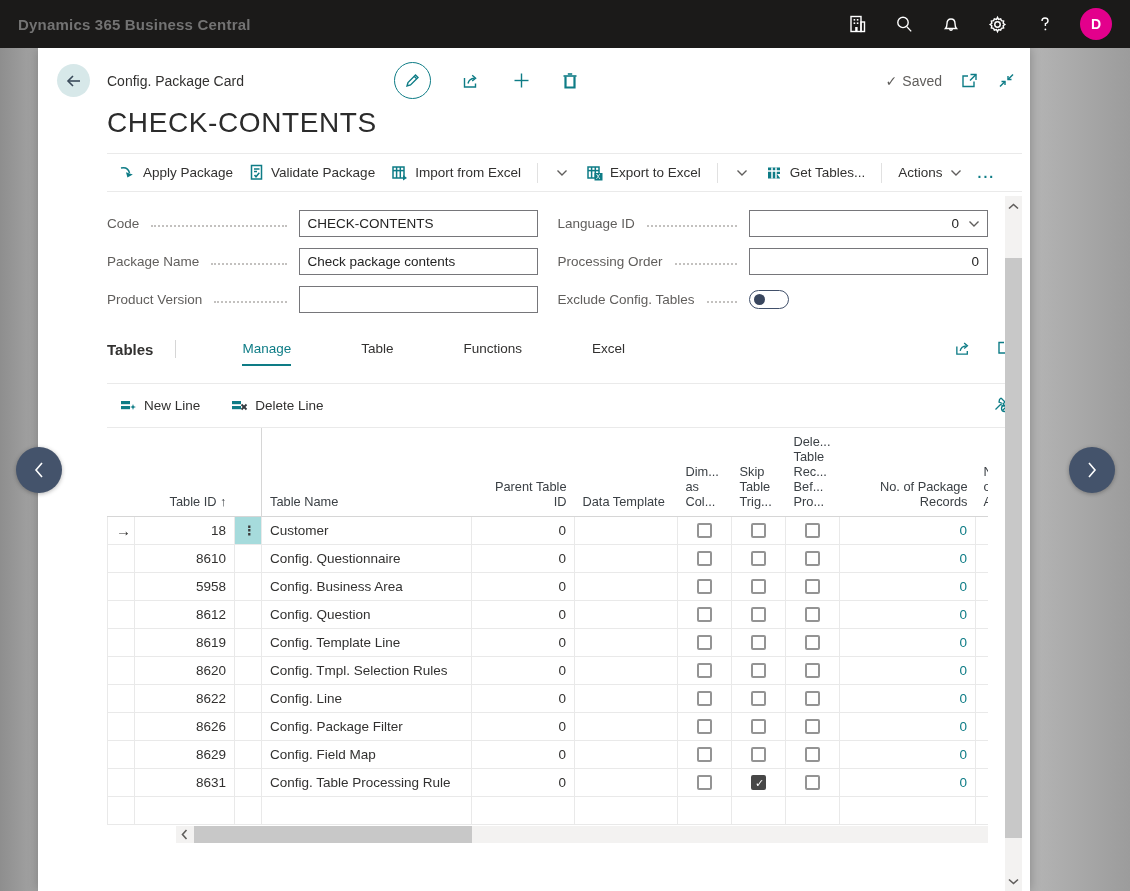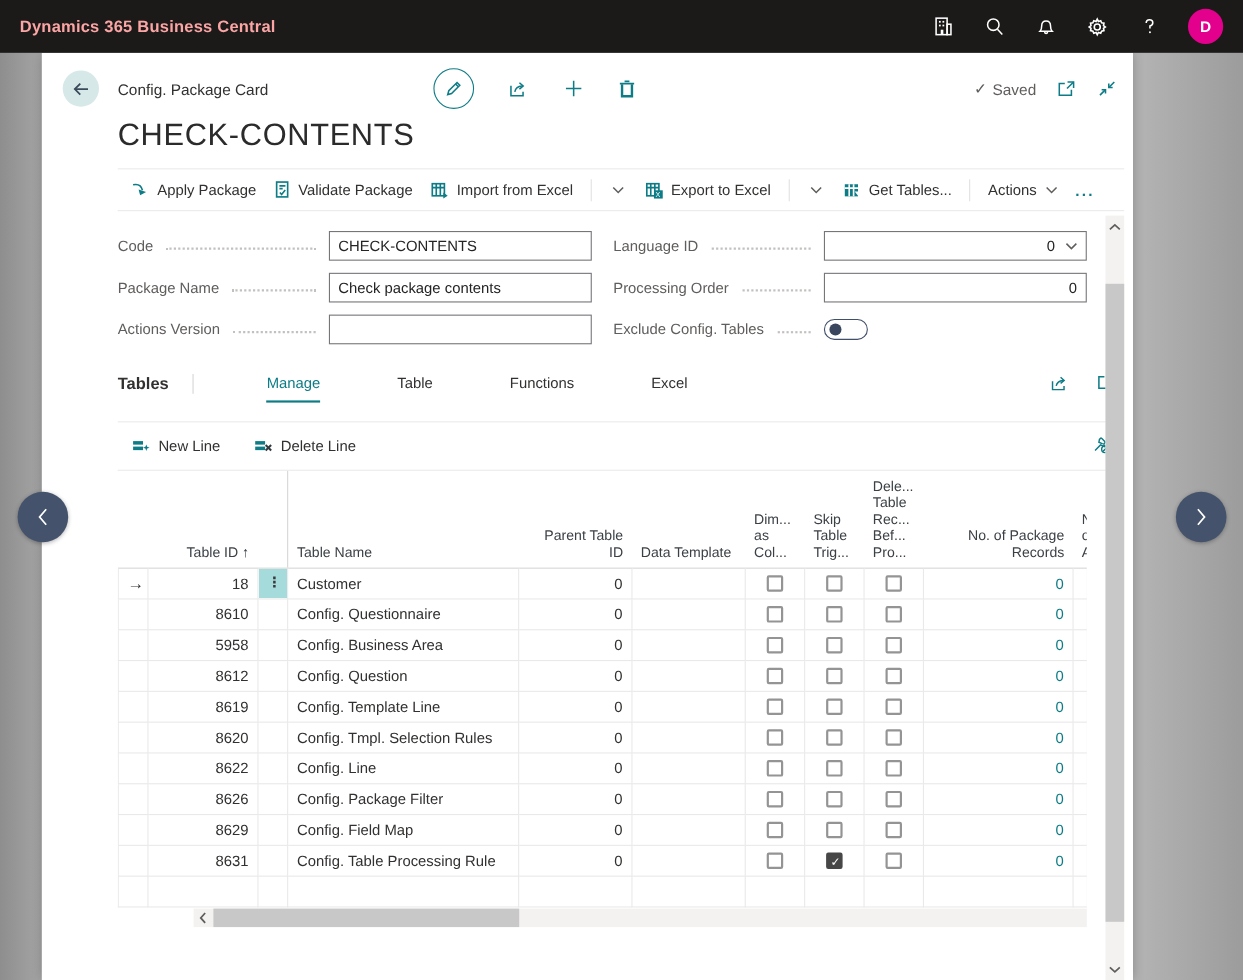--- a/index.html
+++ b/index.html
@@ -5,21 +5,21 @@
   * { box-sizing: border-box; margin: 0; padding: 0; }
   html,body { width:1130px; height:891px; overflow:hidden; }
   body {
     font-family: "Liberation Sans", "DejaVu Sans", sans-serif;
     background: linear-gradient(to right,#8e8e8e 0px,#b2b2b2 60px,#b2b2b2 1040px,#9c9c9c 1130px);
     color:#323130; font-size:13.5px;
     position:relative;
   }
   
   .topbar { position:absolute; top:0; left:0; right:0; height:48px; background:#1b1a19; display:flex; align-items:center; padding:0 10px 0 18px; z-index:30; }
-  .topbar-title { color:#fca5a5; font-weight:700; font-size:15px; letter-spacing:.2px; }
+  .topbar-title { color:#737373; font-weight:700; font-size:15px; letter-spacing:.2px; }
   .topbar-spacer { flex:1; }
   .tb-icon { width:47px; height:48px; display:flex; align-items:center; justify-content:center; cursor:pointer; }
   .tb-icon svg { stroke:#fff; fill:none; stroke-width:1.4; }
   .avatar { width:32px; height:32px; border-radius:50%; background:#e3008c; color:#fff; font-weight:700; font-size:14px; display:flex; align-items:center; justify-content:center; margin:0 8px 0 12px; cursor:pointer; }
   
   .card { position:absolute; top:48px; left:38px; width:992px; bottom:0; background:#fff; box-shadow:0 0 10px rgba(0,0,0,.25); overflow:hidden; }
   .card-header { display:flex; align-items:center; padding:14px 14px 0 19px; }
   .back-btn { width:33px; height:33px; border-radius:50%; background:#d7e8e9; display:flex; align-items:center; justify-content:center; cursor:pointer; flex:none; }
   .back-btn svg { stroke:#3a4a5a; fill:none; stroke-width:1.6; }
   .page-type { margin-left:17px; font-size:14px; color:#323130; }
@@ -281,21 +281,21 @@
         <label>Code</label>
         <span class="leader"></span>
         <input class="fld-input" value="CHECK-CONTENTS" style="">
       </div>
       <div class="field">
         <label>Package Name</label>
         <span class="leader"></span>
         <input class="fld-input" value="Check package contents" style="">
       </div>
       <div class="field">
-        <label>Actions Version</label>
+        <label>Product Version</label>
         <span class="leader"></span>
         <input class="fld-input" value="" style="">
       </div>
     </div>
     <div class="fcol">
       <div class="field">
         <label>Language ID</label>
         <span class="leader"></span>
         <span class="combo">
           <span class="val">0</span>

